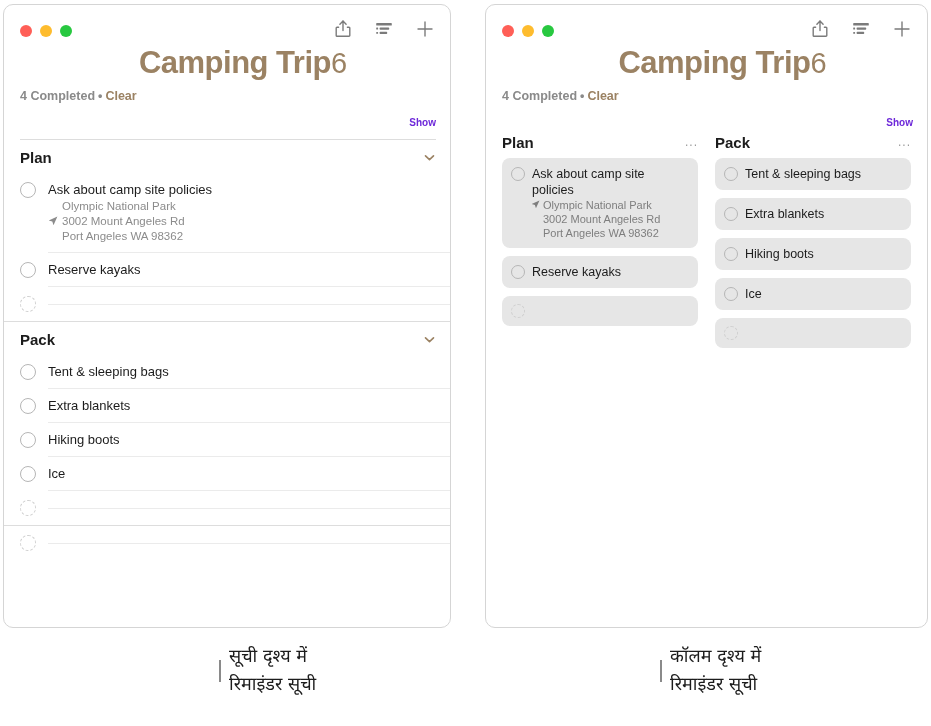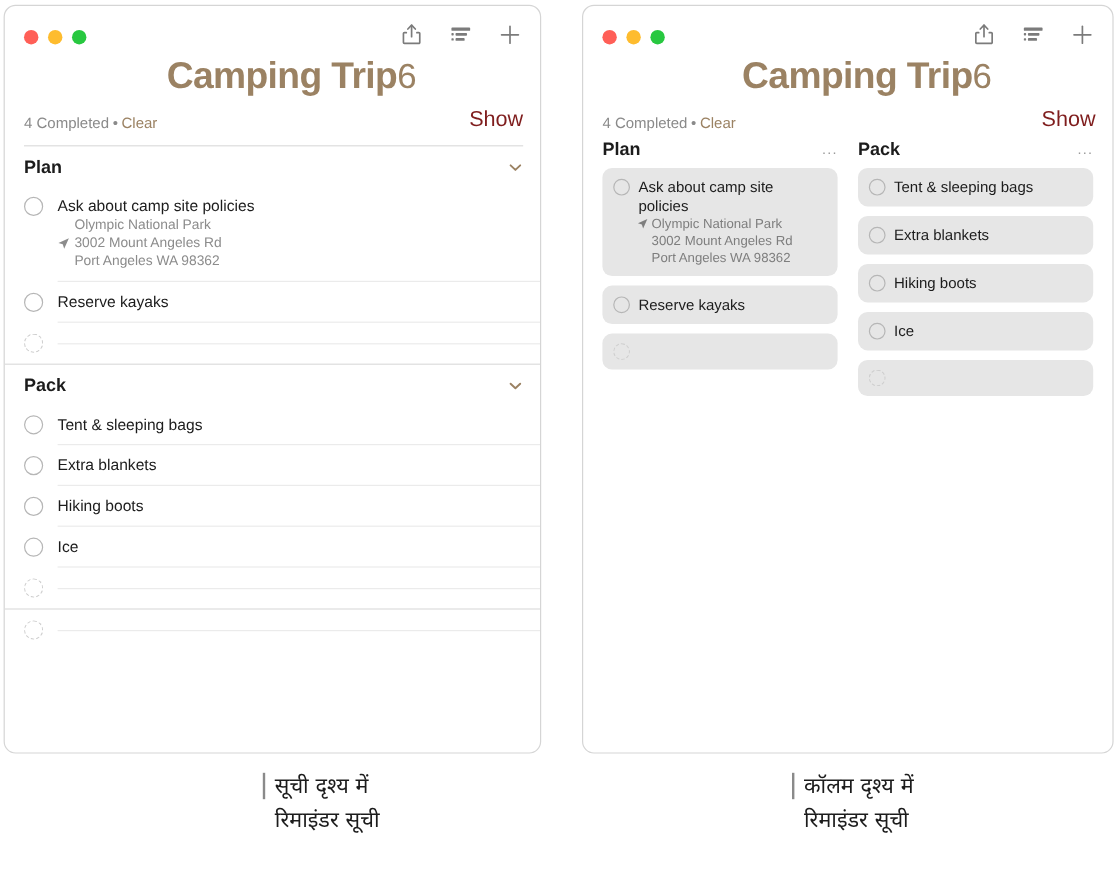--- a/index.html
+++ b/index.html
@@ -93,29 +93,30 @@
     line-height: 1.05;
   }
   .list-count {
     font-size: 29px;
     font-weight: normal;
     color: #9b8263;
     line-height: 1.05;
   }
   .meta-row {
     display: flex;
-    align-items: flex-end;
+    align-items: flex-start;
     justify-content: space-between;
     margin-top: 9px;
     font-size: 12.5px;
+    font-weight: bold;
   }
   .meta-left { color: #8a8a8a; }
   .meta-left .dot { margin: 0 3px; color: #8a8a8a; }
   .meta-left .clear { color: #9b8263; }
-  .meta-show { color: #7f1d1d; font-size: 18px; }
+  .meta-show { color: #6d28d9; font-size: 10px; margin-top: 28px; }
 
   .head-sep {
     height: 1px;
     background: #dddddd;
     margin-top: 11px;
   }
 
   
   .section-header {
     display: flex;
@@ -254,21 +255,21 @@
     width: 9px;
     height: 9px;
     color: #7e7e7e;
   }
   .card-sub .locarrow svg { display: block; }
 
   
   .callout {
     position: absolute;
     display: flex;
-    align-items: flex-start;
+    align-items: center;
   }
   #callout-list   { left: 219px; top: 642px; }
   #callout-column { left: 660px; top: 642px; }
   .callout-line {
     width: 2px;
     background: #8a8a8a;
     height: 22px;
     flex: 0 0 auto;
     margin-top: 2px;
   }

